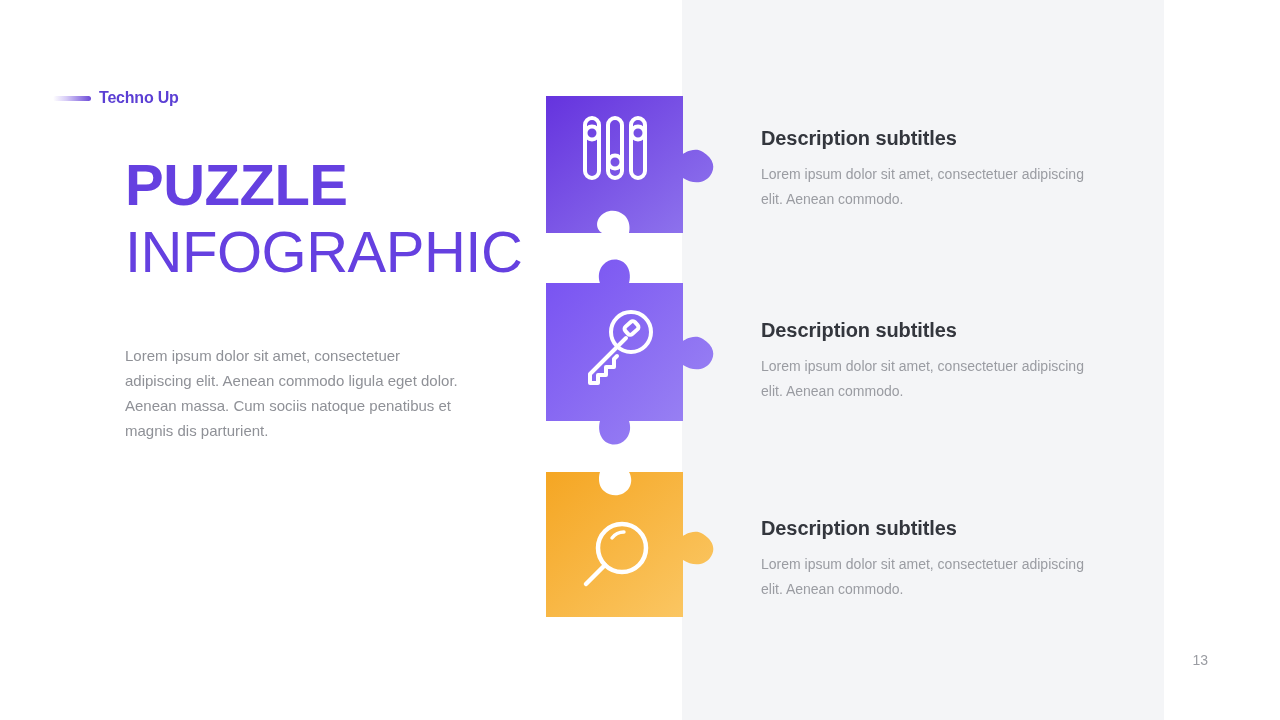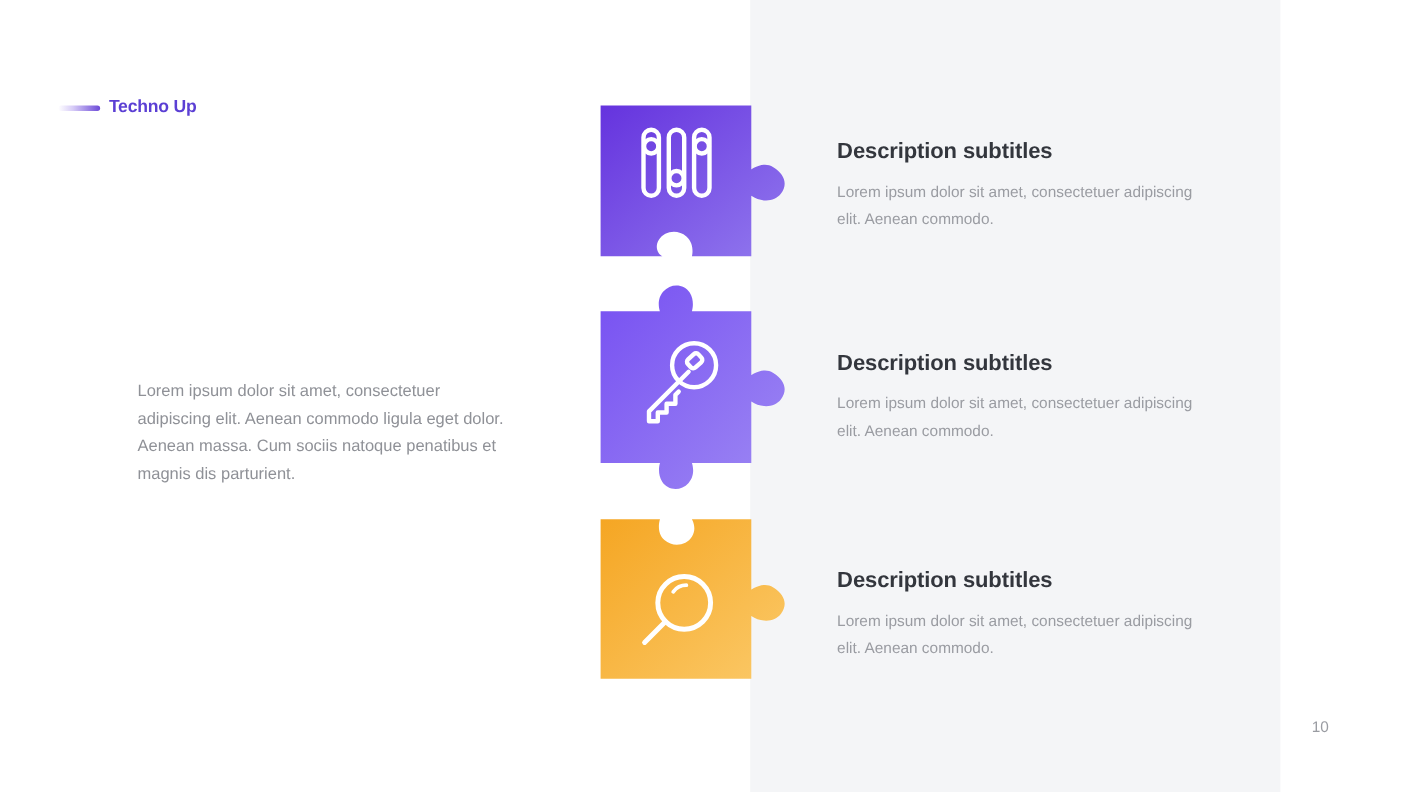--- a/index.html
+++ b/index.html
@@ -157,20 +157,24 @@
 
 <div class="slide">
 
   <div class="grey-panel"></div>
 
   <div class="brand">
     <span class="brand-rule"></span>
     <span class="brand-name">Techno Up</span>
   </div>
 
+  <div class="headline">
+    <div class="headline-line1">PUZZLE</div>
+    <div class="headline-line2">INFOGRAPHIC</div>
+  </div>
 
   <p class="lead-paragraph">Lorem ipsum dolor sit amet, consectetuer adipiscing elit. Aenean commodo ligula eget dolor. Aenean massa. Cum sociis natoque penatibus et magnis dis parturient.</p>
 
   <div class="puzzle-stack">
 
     <div class="puzzle-piece piece-1">
       <svg viewBox="0 0 190 150" xmlns="http://www.w3.org/2000/svg">
         <defs>
           <linearGradient id="grad1" x1="0" y1="0" x2="1" y2="1">
             <stop offset="0%" stop-color="#6533de"></stop>
@@ -273,15 +277,15 @@
       <p class="desc-body">Lorem ipsum dolor sit amet, consectetuer adipiscing elit. Aenean commodo.</p>
     </div>
 
     <div class="desc-item desc-3">
       <h3 class="desc-title">Description subtitles</h3>
       <p class="desc-body">Lorem ipsum dolor sit amet, consectetuer adipiscing elit. Aenean commodo.</p>
     </div>
 
   </div>
 
-  <div class="page-number">10</div>
+  <div class="page-number">13</div>
 
 </div>
 
 </body></html>

